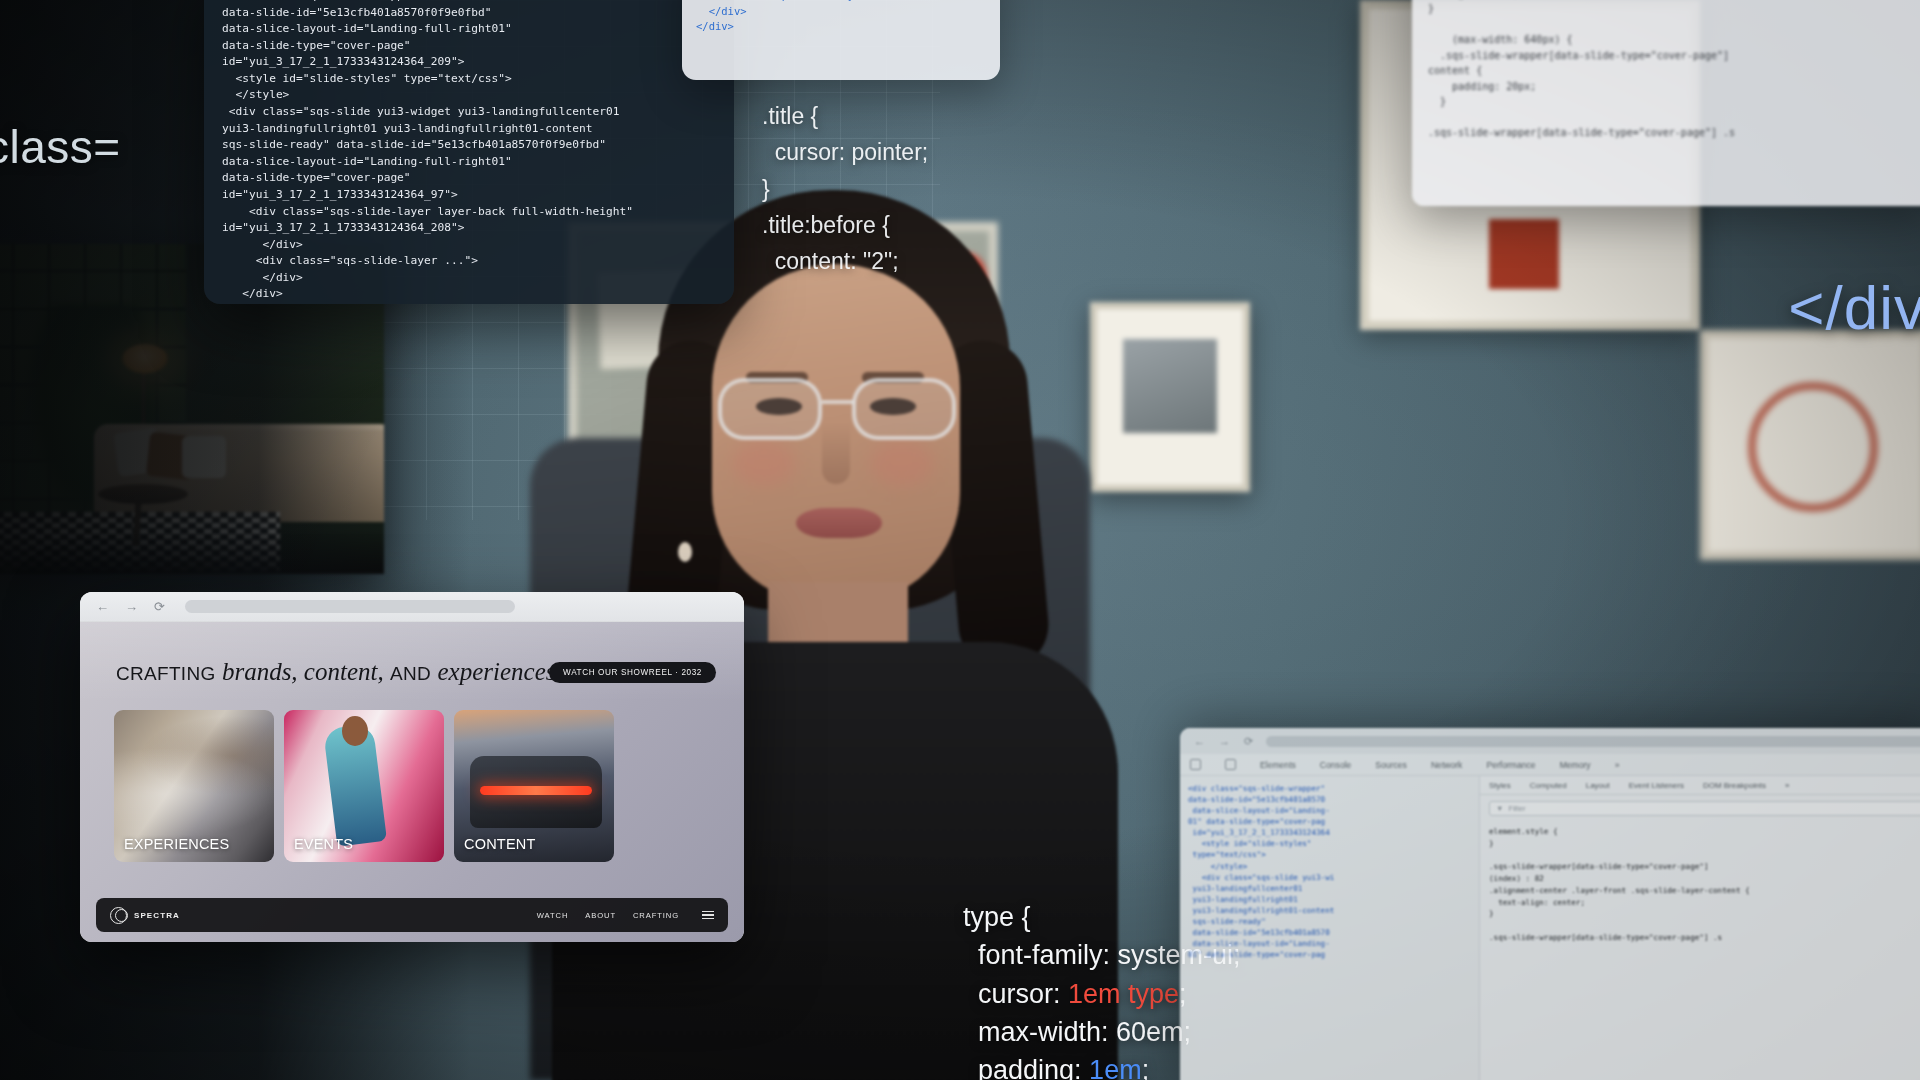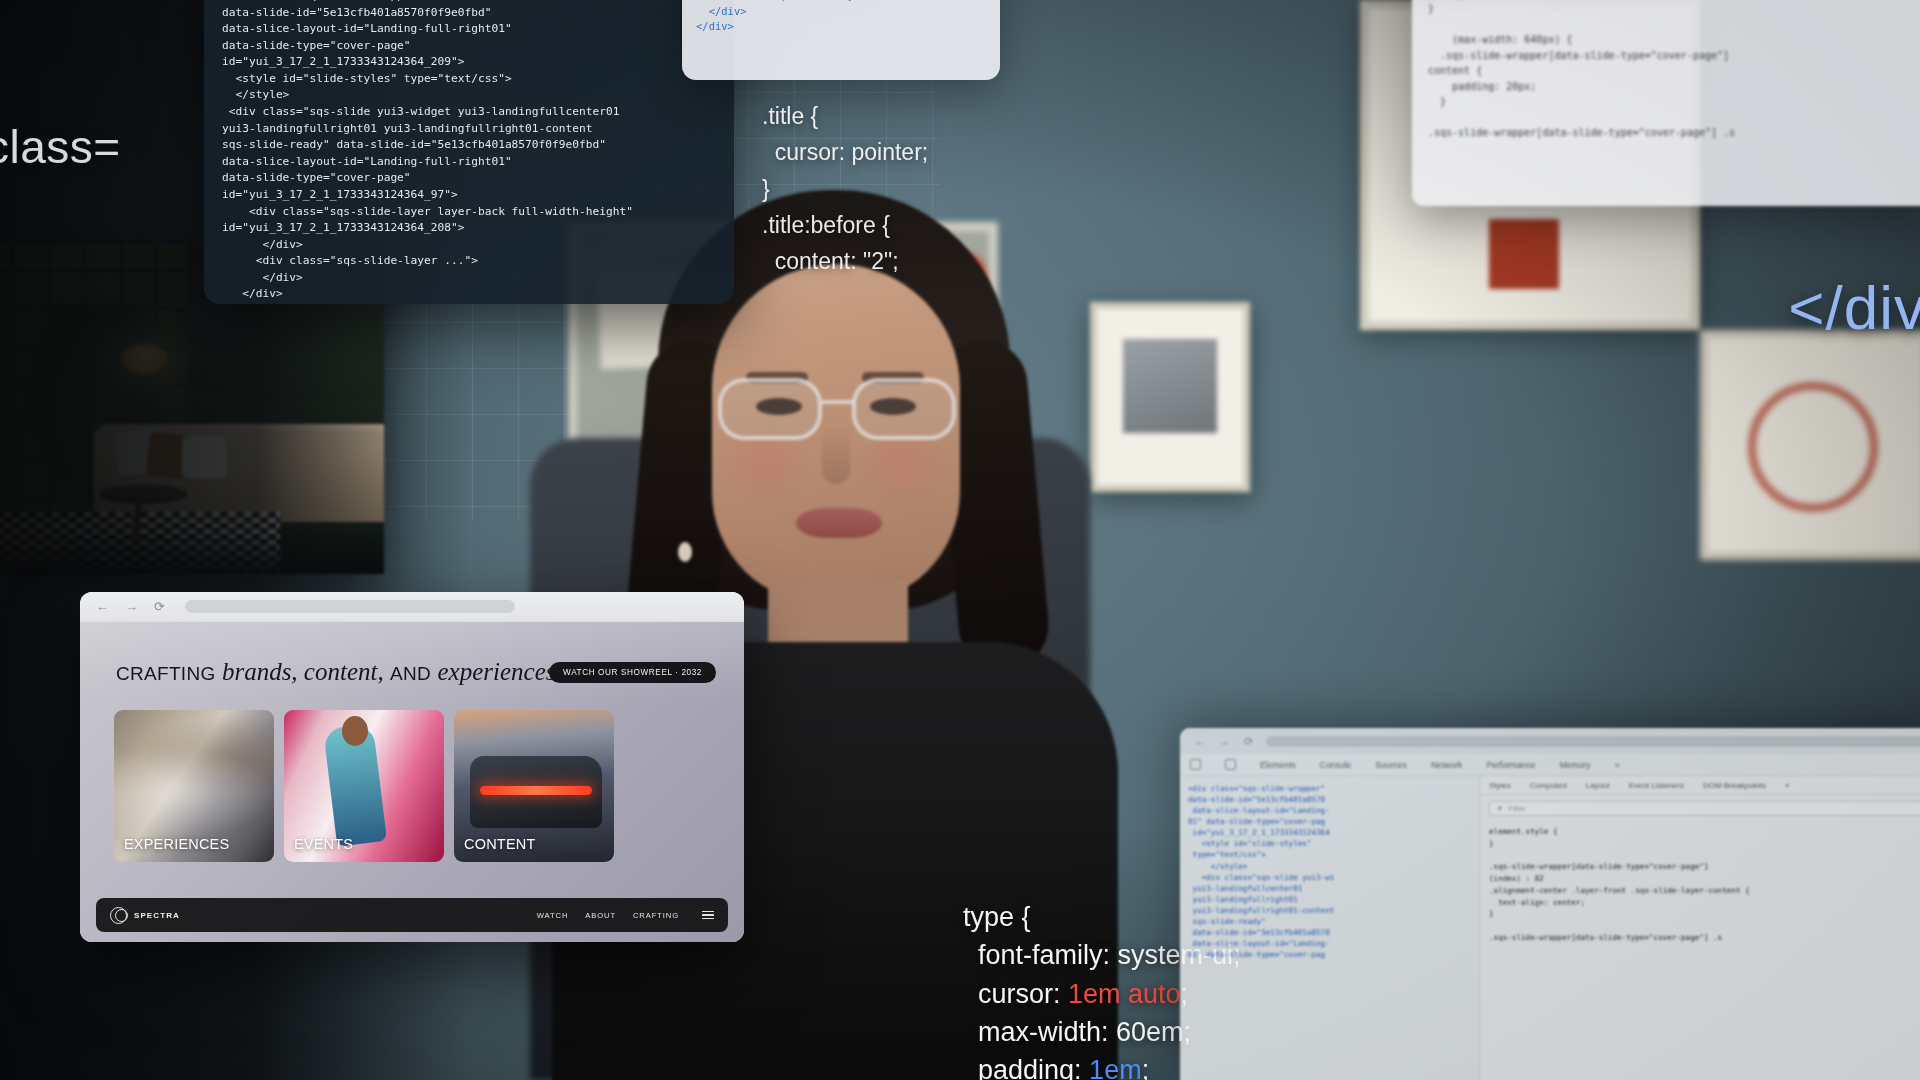--- a/index.html
+++ b/index.html
@@ -410,21 +410,21 @@
 content {
     padding: 20px;
   }
 
 .sqs-slide-wrapper[data-slide-type="cover-page"] .s</div>
 
 <div class="big-div">&lt;/div</div>
 
 <div class="body-css"><span>type {</span>
 <span>  font-family: </span><span>system-ui;</span>
-<span>  cursor: </span><span class="red">1em auto</span><span>;</span>
+<span>  cursor: </span><span class="red">1em type</span><span>;</span>
 <span>  max-width: </span><span>60em;</span>
 <span>  padding: </span><span class="blue">1em</span><span>;</span></div>
 
 <div class="browser">
   <div class="br-chrome">
     <div class="br-nav">
       <span>←</span>
       <span>→</span>
       <span>⟳</span>
     </div>

